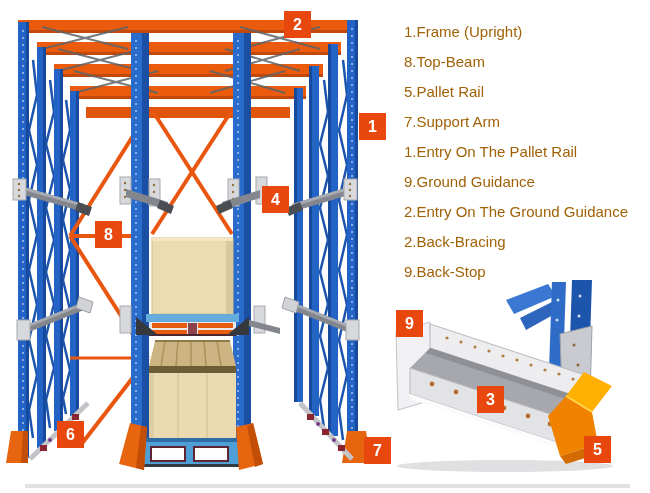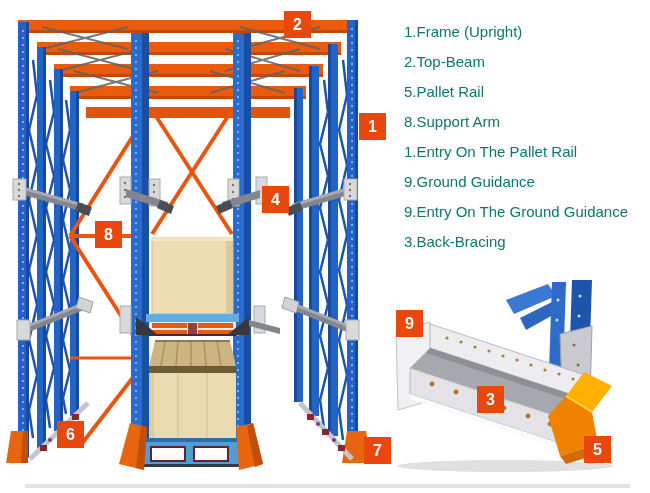--- a/index.html
+++ b/index.html
@@ -2,21 +2,21 @@
 <html><head>
 <meta charset="utf-8">
 <style>
   html,body{margin:0;padding:0;background:#fff;}
   .stage{position:relative;width:650px;height:493px;background:#ffffff;overflow:hidden;
          font-family:"Liberation Sans",sans-serif;}
   .stage svg{position:absolute;left:0;top:0;}
   .marker{position:absolute;width:27px;height:27px;background:#E8470E;color:#fff;
           display:flex;align-items:center;justify-content:center;
           font-size:16px;font-weight:bold;line-height:1;}
-  .legend{position:absolute;left:404px;top:17px;width:240px;color:#0f766e;}
+  .legend{position:absolute;left:404px;top:17px;width:240px;color:#a16207;}
   .legend .lg{height:30px;line-height:30px;font-size:15px;white-space:nowrap;}
 </style>
 </head>
 <body>
 
 <div class="stage">
 
 <svg width="650" height="493" viewBox="0 0 650 493">
 
   <rect x="25" y="484" width="605" height="4" fill="#DBDBDD" opacity="0.8"></rect>
@@ -264,22 +264,23 @@
 <div class="marker" style="left:262px;top:186px">4</div>
 <div class="marker" style="left:95px;top:221px">8</div>
 <div class="marker" style="left:57px;top:421px">6</div>
 <div class="marker" style="left:364px;top:437px">7</div>
 <div class="marker" style="left:396px;top:310px">9</div>
 <div class="marker" style="left:477px;top:386px">3</div>
 <div class="marker" style="left:584px;top:436px">5</div>
 
 <div class="legend">
   <div class="lg">1.Frame (Upright)</div>
-  <div class="lg">2.Top-Beam</div>
+  <div class="lg">8.Top-Beam</div>
   <div class="lg">5.Pallet Rail</div>
-  <div class="lg">8.Support Arm</div>
+  <div class="lg">7.Support Arm</div>
   <div class="lg">1.Entry On The Pallet Rail</div>
   <div class="lg">9.Ground Guidance</div>
-  <div class="lg">9.Entry On The Ground Guidance</div>
-  <div class="lg">3.Back-Bracing</div>
+  <div class="lg">2.Entry On The Ground Guidance</div>
+  <div class="lg">2.Back-Bracing</div>
+  <div class="lg">9.Back-Stop</div>
 </div>
 
 </div>
 
 </body></html>

